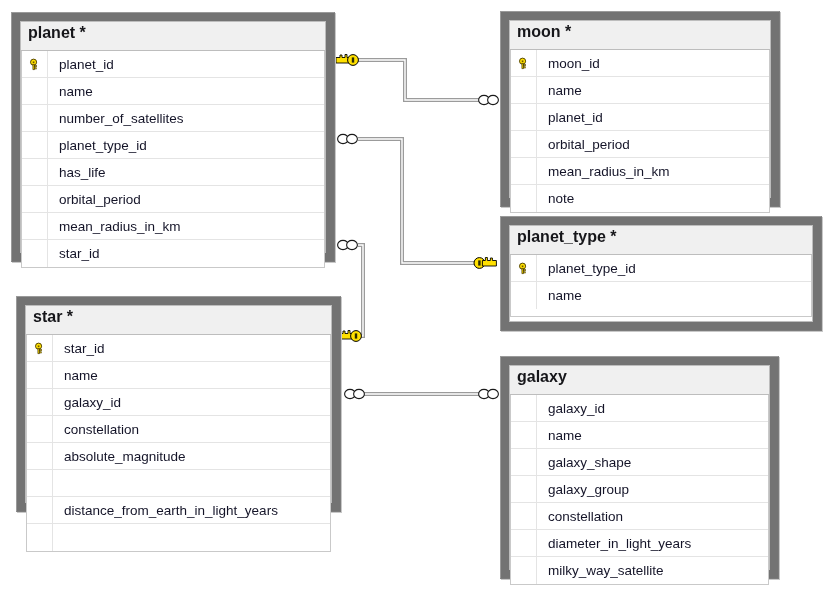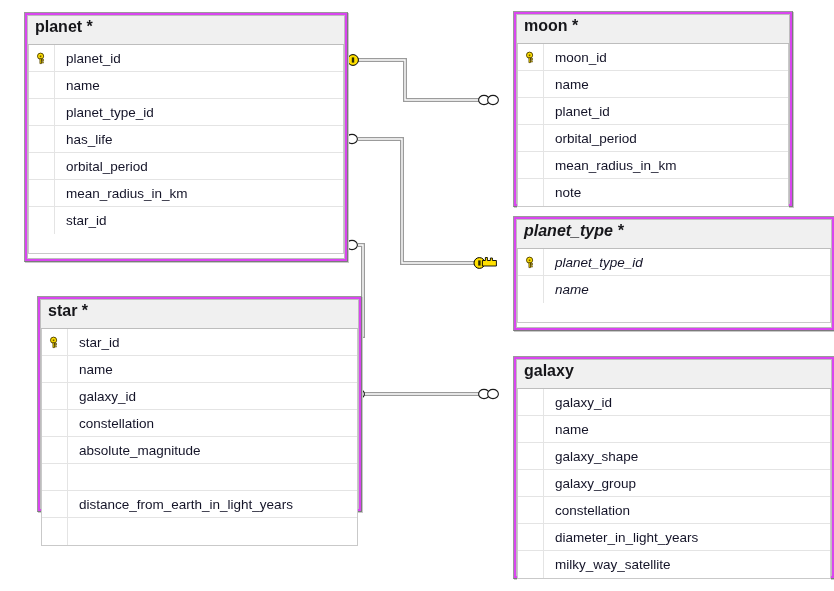--- a/index.html
+++ b/index.html
@@ -14,28 +14,27 @@
   }
   #canvas{position:absolute;left:0;top:0;width:834px;height:591px;}
 
   
   #connector-layer{position:absolute;left:0;top:0;width:834px;height:591px;z-index:1;}
 
   
   .entity{
     position:absolute;
     z-index:2;
-    background:#d946ef;
+    background:#737373;
     border:1px solid #9a9a9a;
     border-right-color:#7b7b7b;
     border-bottom-color:#7b7b7b;
     box-shadow:1px 1px 0 #c8c8c8;
     box-sizing:border-box;
-    padding:2px;
-    margin-left:13px;
+    padding:8px;
   }
   .entity-inner{
     border:1px solid #bdbdbd;
     box-sizing:border-box;
     height:100%;
     display:flex;
     flex-direction:column;
     background:#fff;
   }
   .entity-header{
@@ -189,20 +188,24 @@
                 </svg>
               </div>
               <div class="field-name">planet_id</div>
             </div>
             <div class="field-row">
               <div class="key-cell"></div>
               <div class="field-name">name</div>
             </div>
             <div class="field-row">
               <div class="key-cell"></div>
+              <div class="field-name">number_of_satellites</div>
+            </div>
+            <div class="field-row">
+              <div class="key-cell"></div>
               <div class="field-name">planet_type_id</div>
             </div>
             <div class="field-row">
               <div class="key-cell"></div>
               <div class="field-name">has_life</div>
             </div>
             <div class="field-row">
               <div class="key-cell"></div>
               <div class="field-name">orbital_period</div>
             </div>
@@ -253,21 +256,21 @@
               <div class="field-name">mean_radius_in_km</div>
             </div>
             <div class="field-row">
               <div class="key-cell"></div>
               <div class="field-name">note</div>
             </div>
           </div>
           <div class="tail-strip"></div>
         </div>
       </div>
-      <div class="entity" style="left: 500px; top: 216px; width: 322px; height: 115px; font-style: italic;">
+      <div class="entity" style="left: 500px; top: 216px; width: 322px; height: 115px;">
         <div class="entity-inner">
           <div class="entity-header">
             <div class="entity-title">planet_type *</div>
           </div>
           <div class="fields">
             <div class="field-row">
               <div class="key-cell">
                 <svg class="pk-icon" viewBox="0 0 14 13" xmlns="http://www.w3.org/2000/svg">
                   <circle cx="6" cy="4" r="3.3" fill="#ffe000" stroke="#4a3b00" stroke-width="1"></circle>
                   <rect x="5.1" y="3.2" width="1.8" height="1.8" fill="#6b5500"></rect>
@@ -279,21 +282,21 @@
               <div class="field-name">planet_type_id</div>
             </div>
             <div class="field-row">
               <div class="key-cell"></div>
               <div class="field-name">name</div>
             </div>
           </div>
           <div class="tail-strip"></div>
         </div>
       </div>
-      <div class="entity" style="left: 500px; top: 356px; width: 322px; height: 223px;">
+      <div class="entity" style="left: 500px; top: 356px; width: 279px; height: 223px;">
         <div class="entity-inner">
           <div class="entity-header">
             <div class="entity-title">galaxy</div>
           </div>
           <div class="fields">
             <div class="field-row">
               <div class="key-cell"></div>
               <div class="field-name">galaxy_id</div>
             </div>
             <div class="field-row">
@@ -317,21 +320,21 @@
               <div class="field-name">diameter_in_light_years</div>
             </div>
             <div class="field-row">
               <div class="key-cell"></div>
               <div class="field-name">milky_way_satellite</div>
             </div>
           </div>
           <div class="tail-strip"></div>
         </div>
       </div>
-      <div class="entity" style="left: 24px; top: 296px; width: 325px; height: 216px;">
+      <div class="entity" style="left: 16px; top: 296px; width: 325px; height: 216px;">
         <div class="entity-inner">
           <div class="entity-header">
             <div class="entity-title">star *</div>
           </div>
           <div class="fields">
             <div class="field-row">
               <div class="key-cell">
                 <svg class="pk-icon" viewBox="0 0 14 13" xmlns="http://www.w3.org/2000/svg">
                   <circle cx="6" cy="4" r="3.3" fill="#ffe000" stroke="#4a3b00" stroke-width="1"></circle>
                   <rect x="5.1" y="3.2" width="1.8" height="1.8" fill="#6b5500"></rect>

